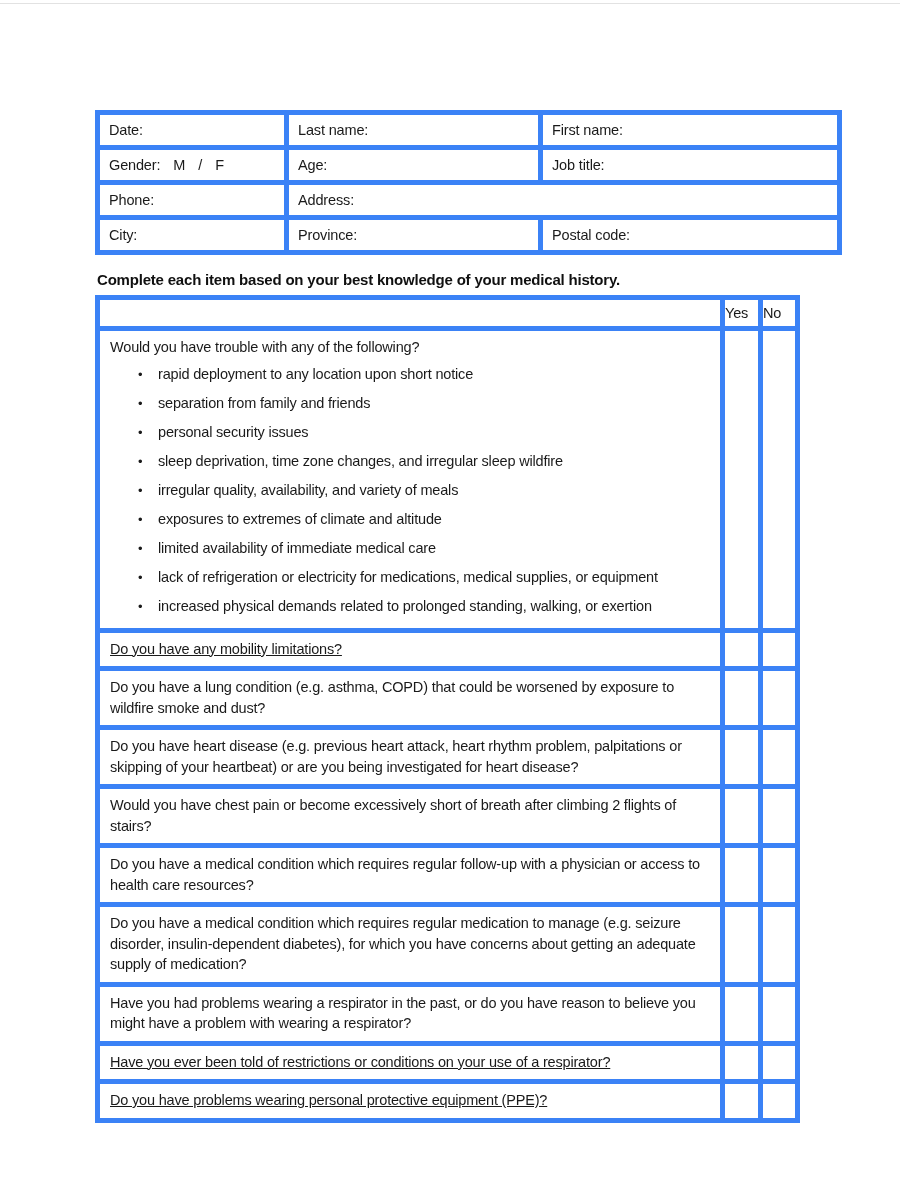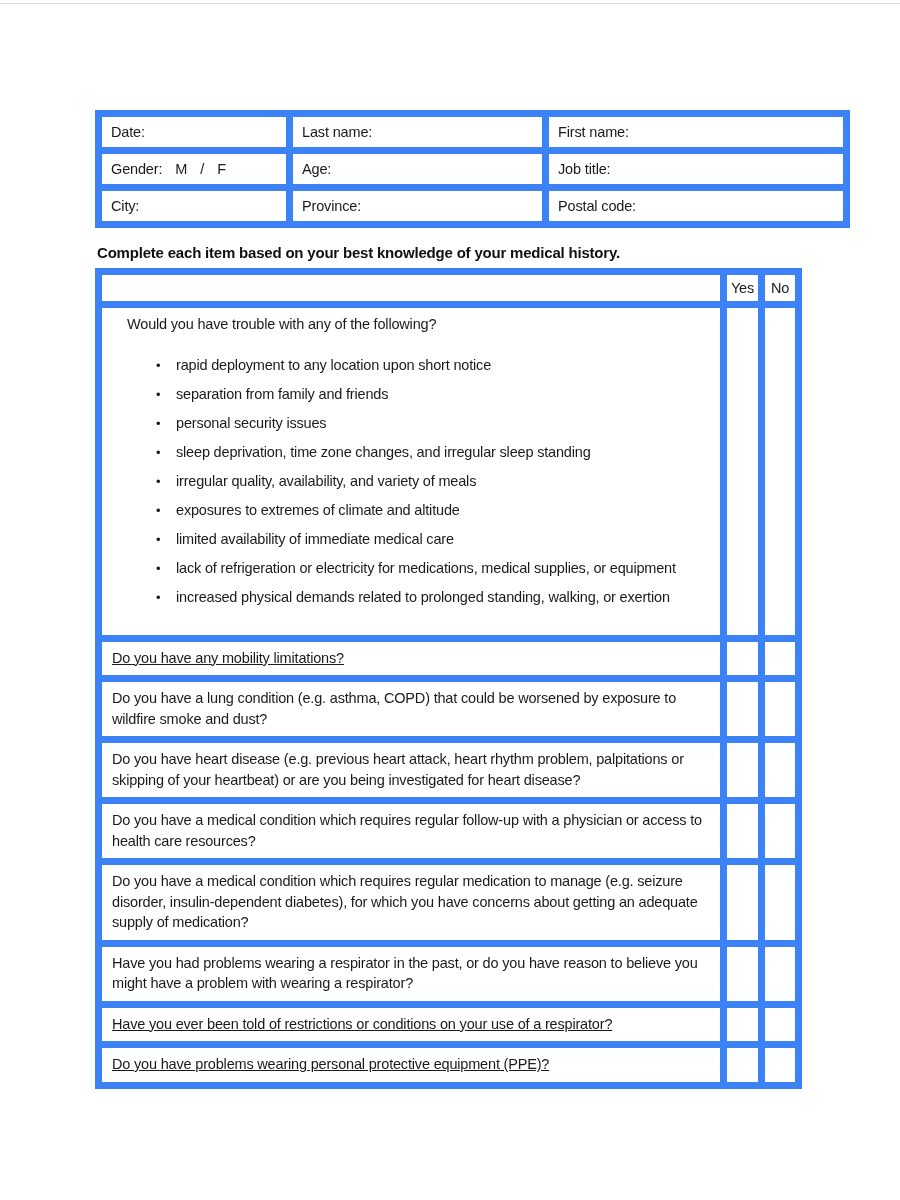--- a/index.html
+++ b/index.html
@@ -33,21 +33,21 @@
     width: 700px;
   }
 
   
   table {
     border-collapse: collapse;
     width: 700px;
     table-layout: fixed;
   }
   table td, table th {
-    border: 7px solid #3b82f6;
+    border: 5px solid #3b82f6;
     padding: 0;
     vertical-align: top;
     background: #fff;
   }
 
   
   .info-table td {
     height: 30px;
     font-size: 14.5px;
     line-height: 30px;
@@ -93,35 +93,34 @@
     padding: 6px 10px 7px 10px;
     line-height: 20.5px;
   }
   .q-table td.ans-cell {
     padding: 0;
   }
   .q-table thead td.head-blank {
     height: 26px;
   }
   .q-table thead td.head-yn {
-    text-align: center;
     font-size: 14.5px;
     line-height: 26px;
     height: 26px;
     padding: 0;
   }
 
   
   .bullet-intro {
     line-height: 20.5px;
-    margin: 0 0 2px 15px;
+    margin: 0 0 2px 0;
   }
   ul.bullets {
     list-style: none;
-    margin: 16px;
+    margin: 0;
     padding: 0;
   }
   ul.bullets li {
     position: relative;
     padding-left: 48px;
     line-height: 29px;
     letter-spacing: -0.18px;
   }
   ul.bullets li::before {
     content: "\2022";
@@ -149,20 +148,24 @@
         <td style="width:175px;"><span>Date:</span></td>
         <td style="width:240px;"><span>Last name:</span></td>
         <td style="width:285px;margin-left:44px;"><span>First name:</span></td>
       </tr>
       <tr>
         <td class="gender-cell" style="width:175px;"><span class="g-label">Gender:</span><span class="g-opt">M</span><span class="g-slash">/</span><span class="g-opt">F</span></td>
         <td style="width:170px;"><span>Age:</span></td>
         <td style="width:355px;"><span>Job title:</span></td>
       </tr>
       <tr>
+        <td style="width:175px;"><span>Phone:</span></td>
+        <td colspan="2"><span>Address:</span></td>
+      </tr>
+      <tr>
         <td style="width:175px;"><span>City:</span></td>
         <td style="width:240px;"><span>Province:</span></td>
         <td style="width:285px;"><span>Postal code:</span></td>
       </tr>
     </tbody>
   </table>
 
   <div class="instruction">Complete each item based on your best knowledge of your medical history.</div>
 
   <table class="q-table">
@@ -180,21 +183,21 @@
     </thead>
     <tbody>
 
       <tr>
         <td class="q-cell">
           <div class="bullet-intro">Would you have trouble with any of the following?</div>
           <ul class="bullets">
             <li>rapid deployment to any location upon short notice</li>
             <li>separation from family and friends</li>
             <li>personal security issues</li>
-            <li>sleep deprivation, time zone changes, and irregular sleep standing</li>
+            <li>sleep deprivation, time zone changes, and irregular sleep wildfire</li>
             <li>irregular quality, availability, and variety of meals</li>
             <li>exposures to extremes of climate and altitude</li>
             <li>limited availability of immediate medical care</li>
             <li>lack of refrigeration or electricity for medications, medical supplies, or equipment</li>
             <li>increased physical demands related to prolonged standing, walking, or exertion</li>
           </ul>
         </td>
         <td class="ans-cell"></td>
         <td class="ans-cell"></td>
       </tr>
@@ -208,20 +211,25 @@
         <td class="q-cell">Do you have a lung condition (e.g. asthma, COPD) that could be worsened by exposure to wildfire smoke and dust?</td>
         <td class="ans-cell"></td>
         <td class="ans-cell"></td>
       </tr>
       <tr>
         <td class="q-cell">Do you have heart disease (e.g. previous heart attack, heart rhythm problem, palpitations or skipping of your heartbeat) or are you being investigated for heart disease?</td>
         <td class="ans-cell"></td>
         <td class="ans-cell"></td>
       </tr>
       <tr>
+        <td class="q-cell">Would you have chest pain or become excessively short of breath after climbing 2 flights of stairs?</td>
+        <td class="ans-cell"></td>
+        <td class="ans-cell"></td>
+      </tr>
+      <tr>
         <td class="q-cell">Do you have a medical condition which requires regular follow-up with a physician or access to health care resources?</td>
         <td class="ans-cell"></td>
         <td class="ans-cell"></td>
       </tr>
       <tr>
         <td class="q-cell">Do you have a medical condition which requires regular medication to manage (e.g. seizure disorder, insulin-dependent diabetes), for which you have concerns about getting an adequate supply of medication?</td>
         <td class="ans-cell"></td>
         <td class="ans-cell"></td>
       </tr>
       <tr>

